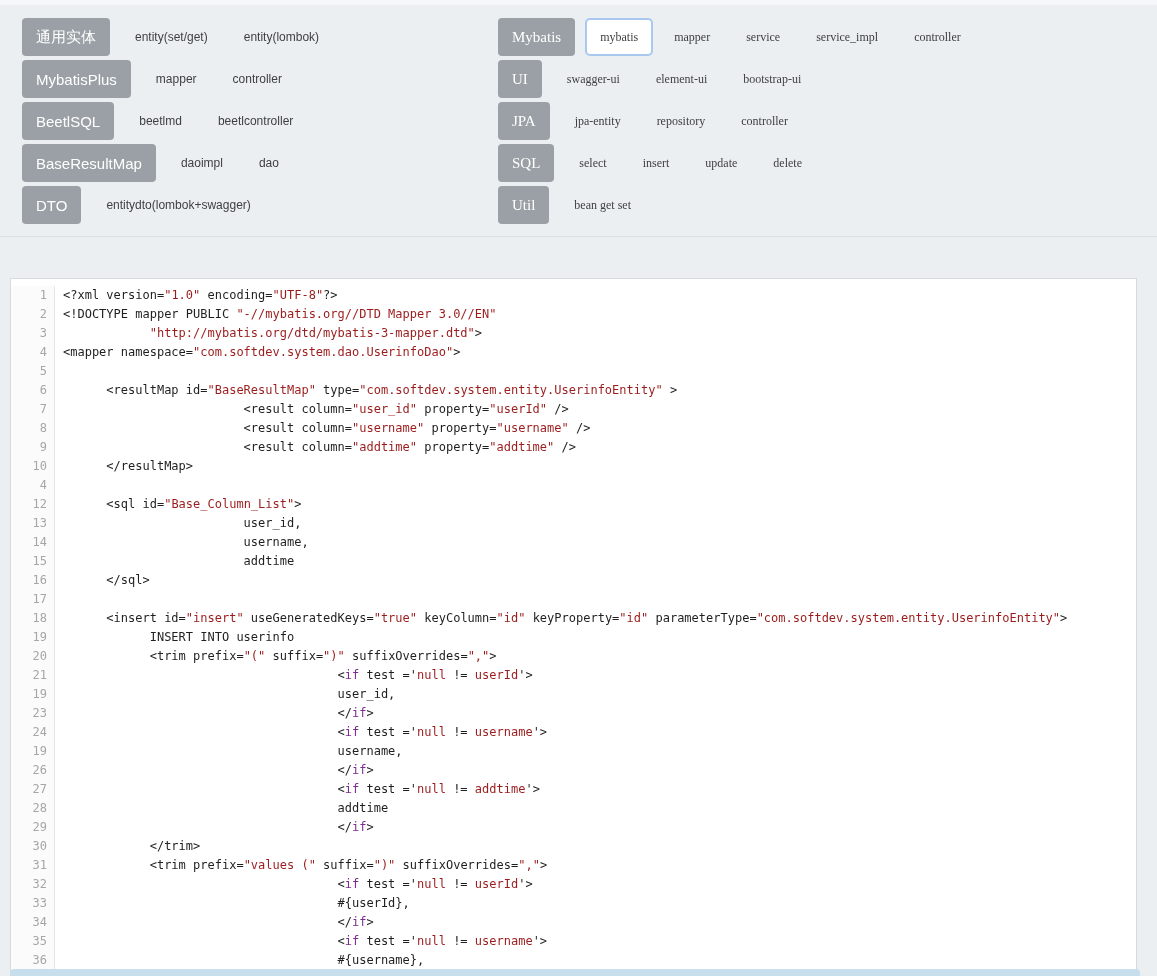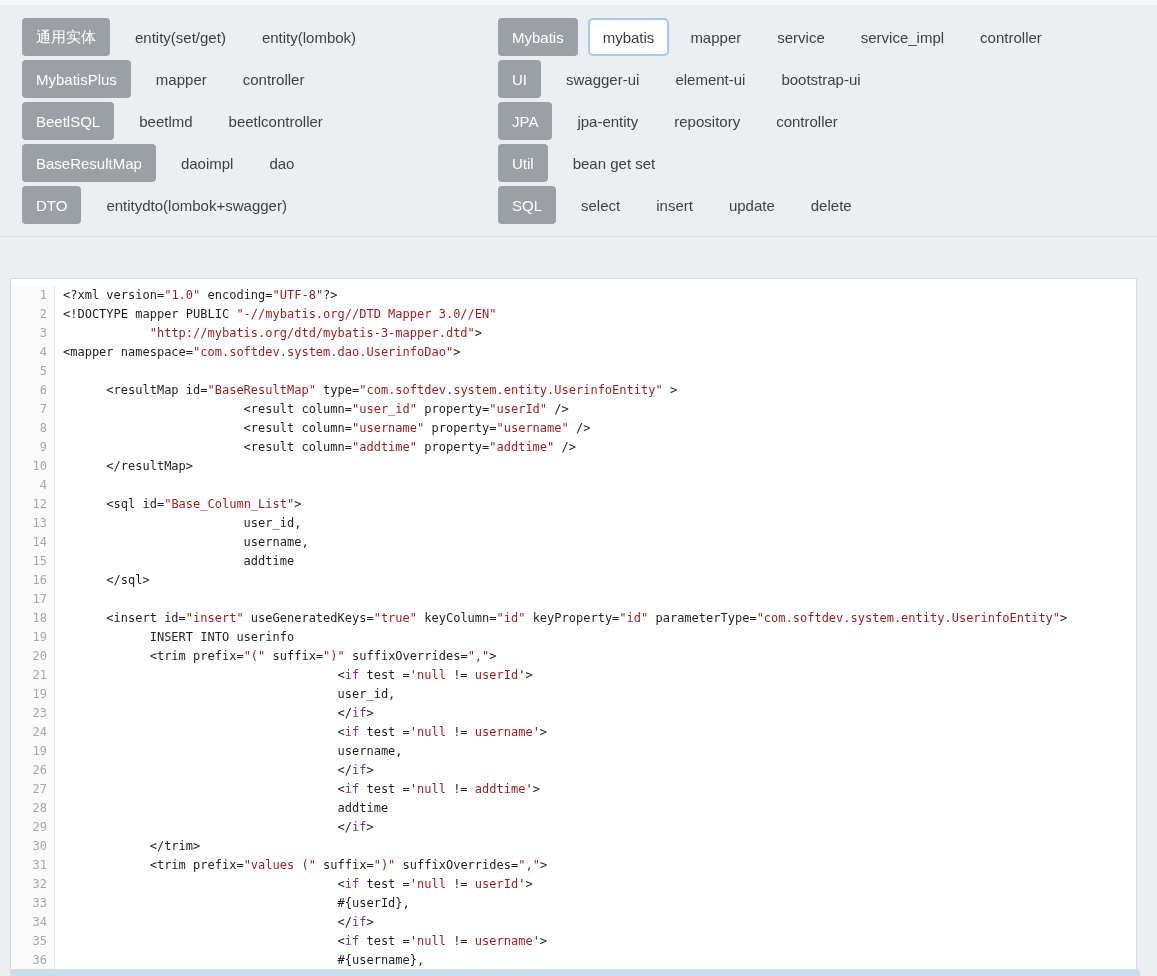--- a/index.html
+++ b/index.html
@@ -15,41 +15,41 @@
     background: #f6f7f8;
   }
   .toolbox {
     display: flex;
     padding: 13px 18px 12px 22px;
     border-bottom: 1px solid #dcdfe2;
     box-sizing: border-box;
   }
   .tb-col { display: flex; flex-direction: column; gap: 4px; }
   .tb-col.left { width: 476px; flex-shrink: 0; }
-  .tb-col.right { flex: 1; }
+  .tb-col.right { flex: 1; font-family: Liberation Serif, serif; }
   .tb-row { display: flex; align-items: center; height: 38px; }
   .chip {
     background: var(--chip-bg, #9aa0a5);
     color: var(--chip-text, #fff);
     height: 38px;
     display: inline-flex; align-items: center;
     padding: 0 14px;
     border-radius: 4px;
     font-size: 15px;
     margin-right: 10px;
     flex-shrink: 0;
   }
   .opt {
     background: transparent;
     border: 2px solid transparent;
     border-radius: 5px;
     height: 38px;
     padding: 0 13px;
     margin-right: 6px;
-    font-size: 15px;
+    font-size: 12px;
     color: var(--opt-text, #3f3f3f);
     font-family: inherit;
     cursor: pointer;
     white-space: nowrap;
   }
   .opt.selected {
     background: var(--sel-bg, #fff);
     border-color: var(--sel-border, #a9c8f0);
   }
   .editor {
@@ -139,30 +139,30 @@
         <button class="opt">element-ui</button>
         <button class="opt">bootstrap-ui</button>
       </div>
       <div class="tb-row">
         <span class="chip">JPA</span>
         <button class="opt">jpa-entity</button>
         <button class="opt">repository</button>
         <button class="opt">controller</button>
       </div>
       <div class="tb-row">
-        <span class="chip">Util</span>
-        <button class="opt">bean get set</button>
-      </div>
-      <div class="tb-row">
         <span class="chip">SQL</span>
         <button class="opt">select</button>
         <button class="opt">insert</button>
         <button class="opt">update</button>
         <button class="opt">delete</button>
       </div>
+      <div class="tb-row">
+        <span class="chip">Util</span>
+        <button class="opt">bean get set</button>
+      </div>
     </div>
 </div>
 
 <div class="editor">
   <div>
       <div class="code-line">
         <span class="ln">1</span>
         <span class="code"><span class="p">&lt;?xml version=</span><span class="s">"1.0"</span><span class="p"> encoding=</span><span class="s">"UTF-8"</span><span class="p">?&gt;</span></span>
       </div>
       <div class="code-line">

